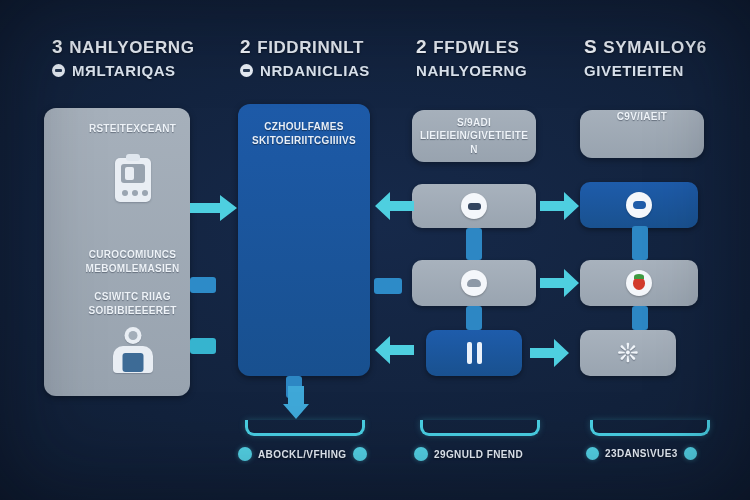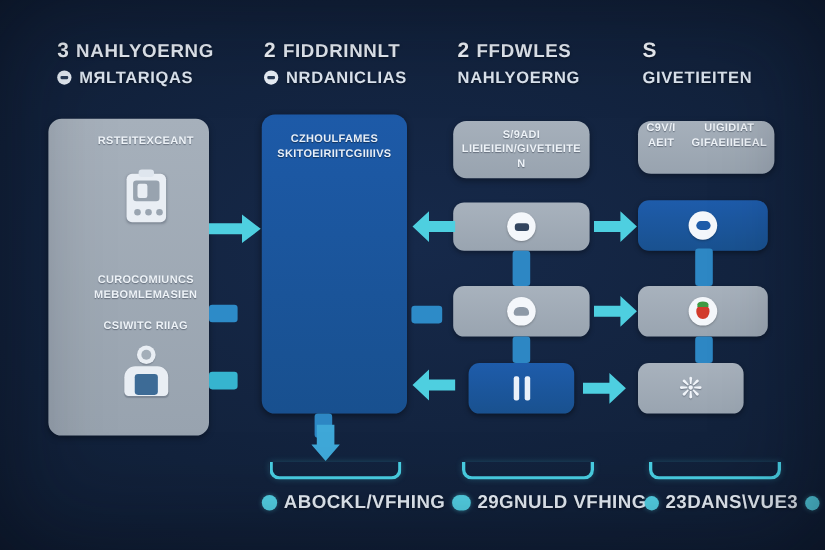--- a/index.html
+++ b/index.html
@@ -276,21 +276,21 @@
     box-shadow: 0 0 6px rgba(73,207,227,.25);
   }
   .bot-label {
     position: absolute;
     display: flex;
     align-items: center;
     gap: 6px;
     white-space: nowrap;
   }
   .bot-label .txt {
-    font-size: 17px;
+    font-size: 10px;
     font-weight: 700;
     color: #eaf1f9;
     letter-spacing: .4px;
     text-shadow: 0 1px 2px rgba(0,0,0,.5);
   }
   .bot-dot {
     width: 14px; height: 14px;
     border-radius: 50%;
     background: #54d3e6;
     flex: 0 0 auto;
@@ -338,20 +338,21 @@
       <span>FFDWLES</span>
     </div>
     <div class="line2">
       <span>NAHLYOERNG</span>
     </div>
   </div>
 
   <div class="col-head" style="left:584px; top:36px;">
     <div class="line1">
       <span class="num">S</span>
+      <span>SYMAILOY6</span>
     </div>
     <div class="line2">
       <span>GIVETIEITEN</span>
     </div>
   </div>
 
   <div class="card gray" id="panel-left">
 
     <div class="panel-block" style="top:14px;">
       <div class="card-title">RSTEITEXCEANT</div>
@@ -367,20 +368,21 @@
       </div>
     </div>
 
     <div class="panel-block" style="top:140px;">
       <div class="card-title">CUROCOMIUNCS</div>
       <div class="card-title">MEBOMLEMASIEN</div>
     </div>
 
     <div class="panel-block" style="top:182px;">
       <div class="card-title">CSIWITC RIIAG</div>
+      <div class="card-title">SOIBIBIEEEERET</div>
       <div class="panel-icon-wrap" style="margin-top:10px;">
         <div class="icon-person">
           <span class="p-head"></span>
           <span class="p-body"></span>
           <span class="p-tablet"></span>
         </div>
       </div>
     </div>
   </div>
 
@@ -406,21 +408,20 @@
   </div>
   <div class="pill blue" style="left:426px; top:330px; width:96px; height:46px;">
     <span class="g-pause">
         <i></i>
         <i></i>
       </span>
   </div>
 
   <div class="card gray" style="left:580px; top:110px; width:124px; height:48px; display:flex; justify-content:center;">
     <div class="card-title">C9V/IAEIT</div>
-    <div class="card-title">UIGIDIAT GIFAEIIEIEAL</div>
   </div>
 
   <div class="pill blue" style="left:580px; top:182px; width:118px; height:46px;">
     <span class="circ-icon">
         <span class="g-pillbar-blue"></span>
       </span>
   </div>
   <div class="pill gray" style="left:580px; top:260px; width:118px; height:46px;">
     <span class="circ-icon">
         <span class="g-berry"></span>
@@ -484,21 +485,21 @@
   <div class="bracket" style="left:590px; top:420px; width:120px;"></div>
 
   <div class="bot-label" style="left:238px; top:447px;">
     <span class="bot-dot"></span>
     <span class="txt">ABOCKL/VFHING</span>
     <span class="bot-dot"></span>
   </div>
 
   <div class="bot-label" style="left:414px; top:447px;">
     <span class="bot-dot"></span>
-    <span class="txt">29GNULD VFHING</span>
+    <span class="txt">29GNULD FNEND</span>
   </div>
 
   <div class="bot-label" style="left:586px; top:447px;">
     <span class="bot-dot sm"></span>
     <span class="txt">23DANS\VUE3</span>
     <span class="bot-dot sm"></span>
   </div>
 
   <div class="vignette"></div>
 </div>

